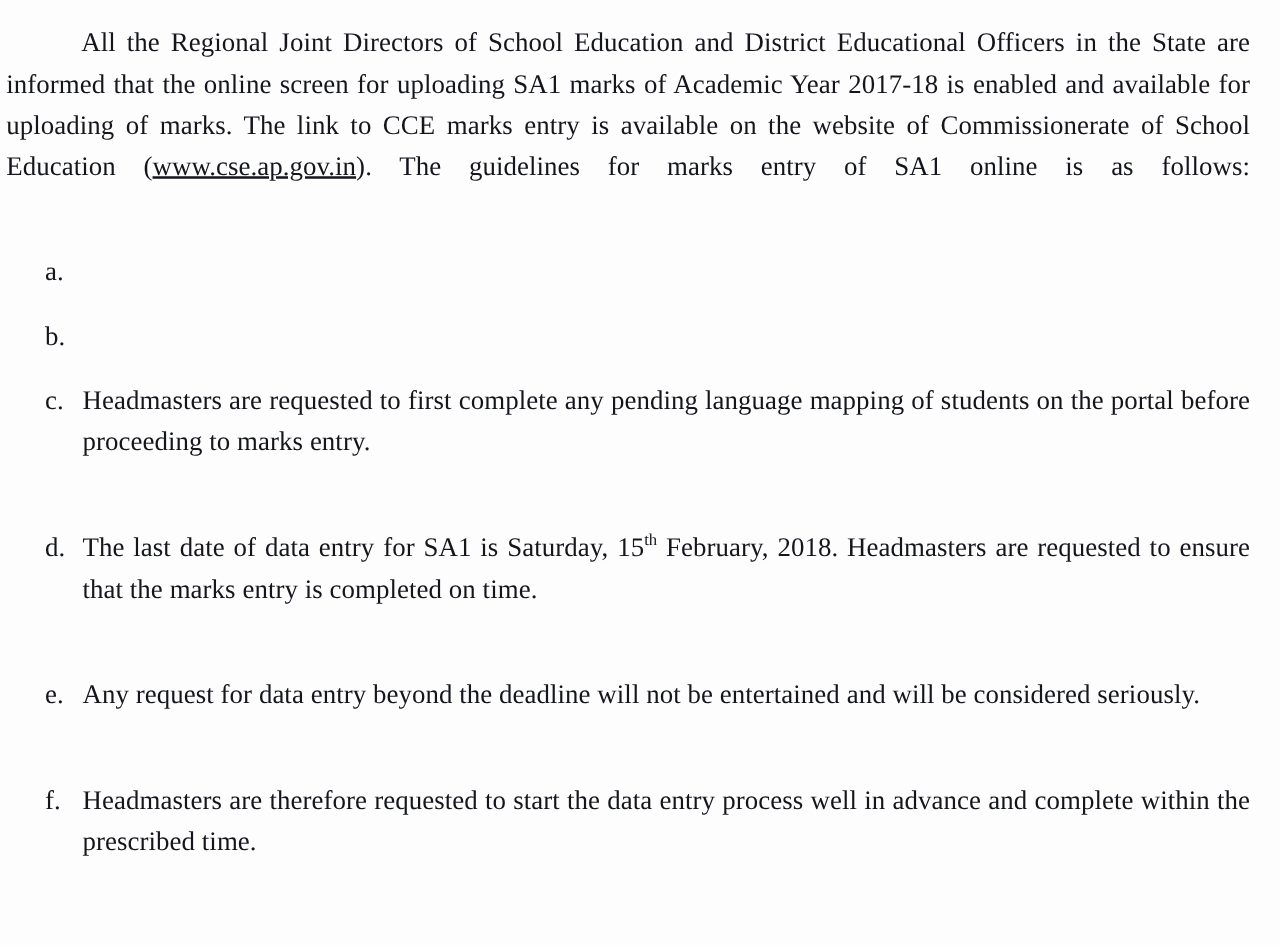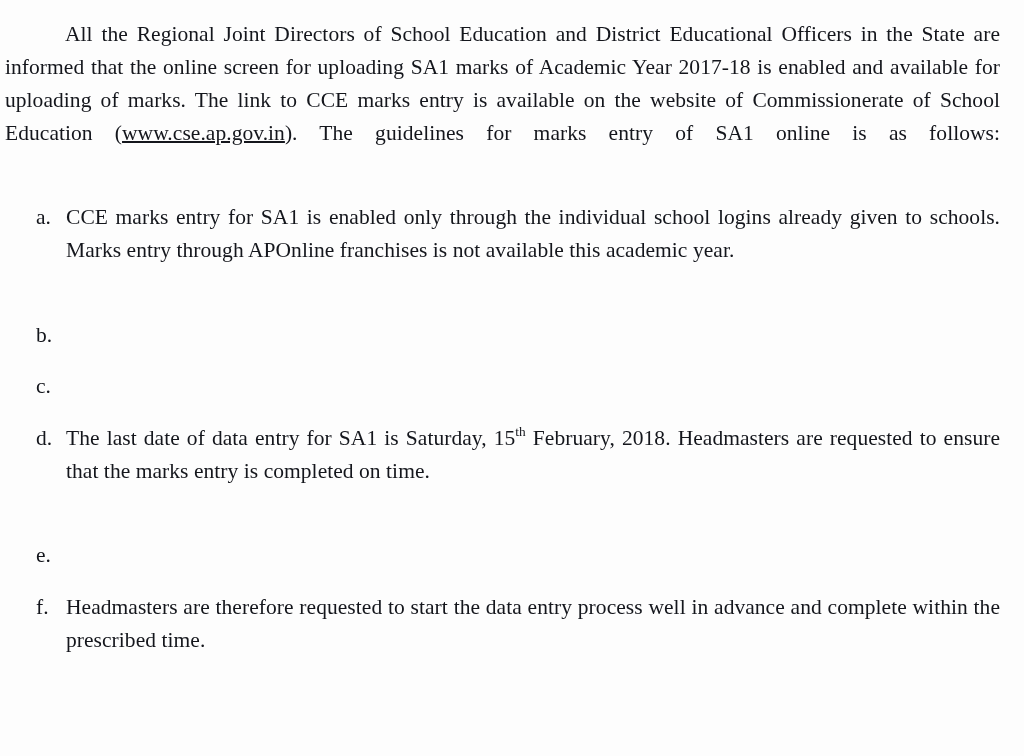--- a/index.html
+++ b/index.html
@@ -93,38 +93,39 @@
 <body>
 
 <div id="page">
 
   <p class="intro"><span>All the Regional Joint Directors of School Education and District Educational Officers in the State are informed that the online screen for uploading SA1 marks of Academic Year 2017-18 is enabled and available for uploading of marks. The link to CCE marks entry is available on the website of Commissionerate of School Education (</span><span class="url-link">www.cse.ap.gov.in</span><span>). The guidelines for marks entry of SA1 online is as follows:</span></p>
 
   <ol class="guidelines">
 
     <li class="guideline-item">
       <span class="item-marker">a.</span>
-      <span class="item-text">CCE marks entry for SA1 is enabled only through the individual school logins already given to schools. Marks entry through APOnline franchises is not available this academic year.</span>
     </li>
 
     <li class="guideline-item">
       <span class="item-marker">b.</span>
     </li>
 
     <li class="guideline-item">
       <span class="item-marker">c.</span>
+      <span class="item-text">Headmasters are requested to first complete any pending language mapping of students on the portal before proceeding to marks entry.</span>
     </li>
 
     <li class="guideline-item">
       <span class="item-marker">d.</span>
       <span class="item-text"><span>The last date of data entry for SA1 is Saturday, 15</span><sup>th</sup><span> February, 2018. Headmasters are requested to ensure that the marks entry is completed on time.</span></span>
     </li>
 
     <li class="guideline-item">
       <span class="item-marker">e.</span>
+      <span class="item-text">Any request for data entry beyond the deadline will not be entertained and will be considered seriously.</span>
     </li>
 
     <li class="guideline-item">
       <span class="item-marker">f.</span>
       <span class="item-text">Headmasters are therefore requested to start the data entry process well in advance and complete within the prescribed time.</span>
     </li>
 
   </ol>
 
 </div>

